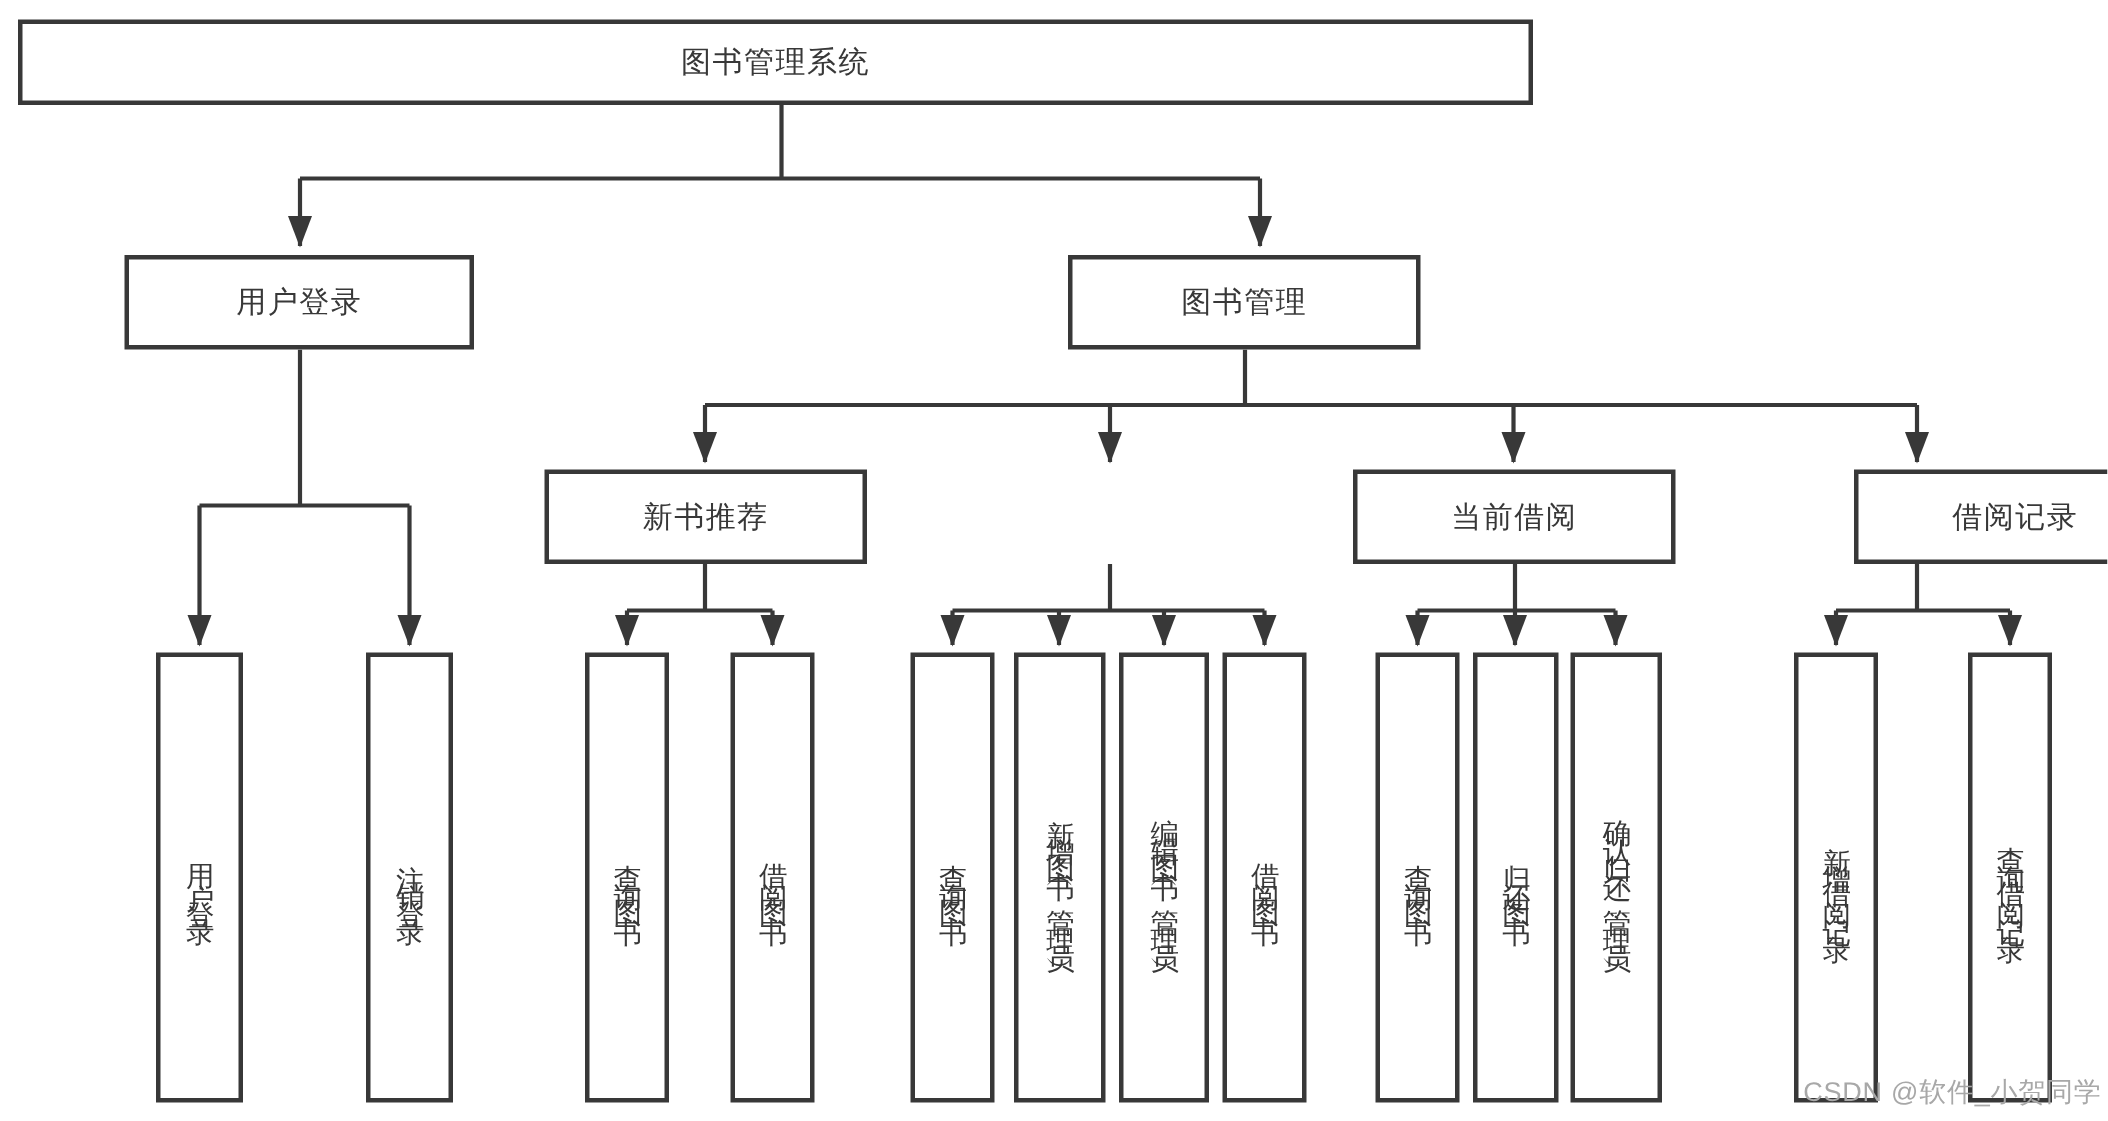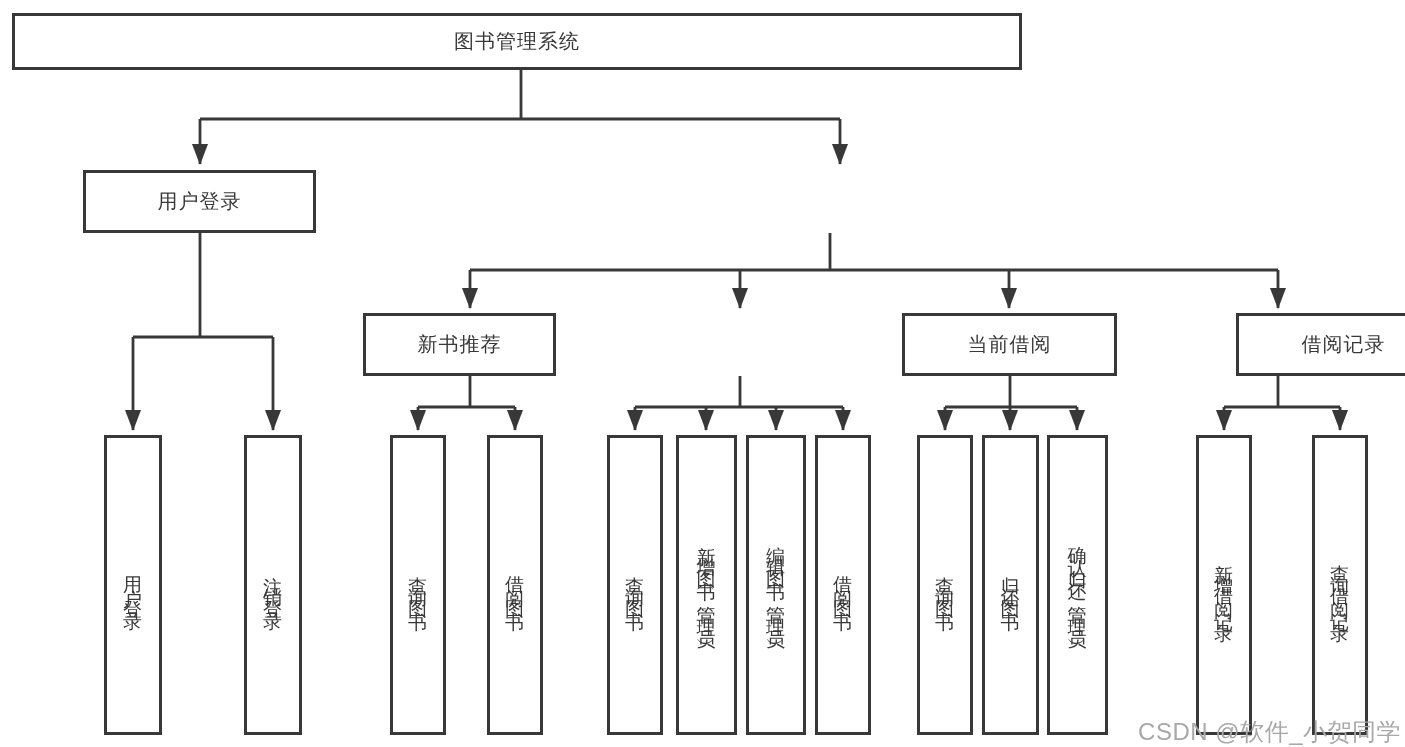--- a/index.html
+++ b/index.html
@@ -42,21 +42,21 @@
     text-orientation:mixed;
     font-size:19px;
     letter-spacing:12px;
     line-height:1;
     white-space:nowrap;
   }
   .watermark{
     position:absolute;
     top:716px;
     right:4px;
-    font-size:24px;
+    font-size:18px;
     color:var(--wm);
     letter-spacing:0.5px;
     white-space:nowrap;
   }
 </style>
 </head>
 <body>
 
 <div class="stage">
 
@@ -115,22 +115,25 @@
     </g>
   </svg>
 
   <div class="box" style="left:12px;top:13px;width:1010px;height:57px">
     <span class="h-label">图书管理系统</span>
   </div>
 
   <div class="box" style="left:83px;top:170px;width:233px;height:63px">
     <span class="h-label">用户登录</span>
   </div>
+  <div class="box" style="left:712px;top:170px;width:235px;height:63px">
+    <span class="h-label">图书管理</span>
+  </div>
 
-  <div class="box" style="left:363px;top:313px;width:193px;height:63px">
+  <div class="box" style="left:363px;top:313px;width:215px;height:63px">
     <span class="h-label">新书推荐</span>
   </div>
   <div class="box" style="left:902px;top:313px;width:215px;height:63px">
     <span class="h-label">当前借阅</span>
   </div>
   <div class="box" style="left:1236px;top:313px;width:215px;height:63px">
     <span class="h-label">借阅记录</span>
   </div>
 
   <div class="box" style="left:104px;top:435px;width:58px;height:300px">

